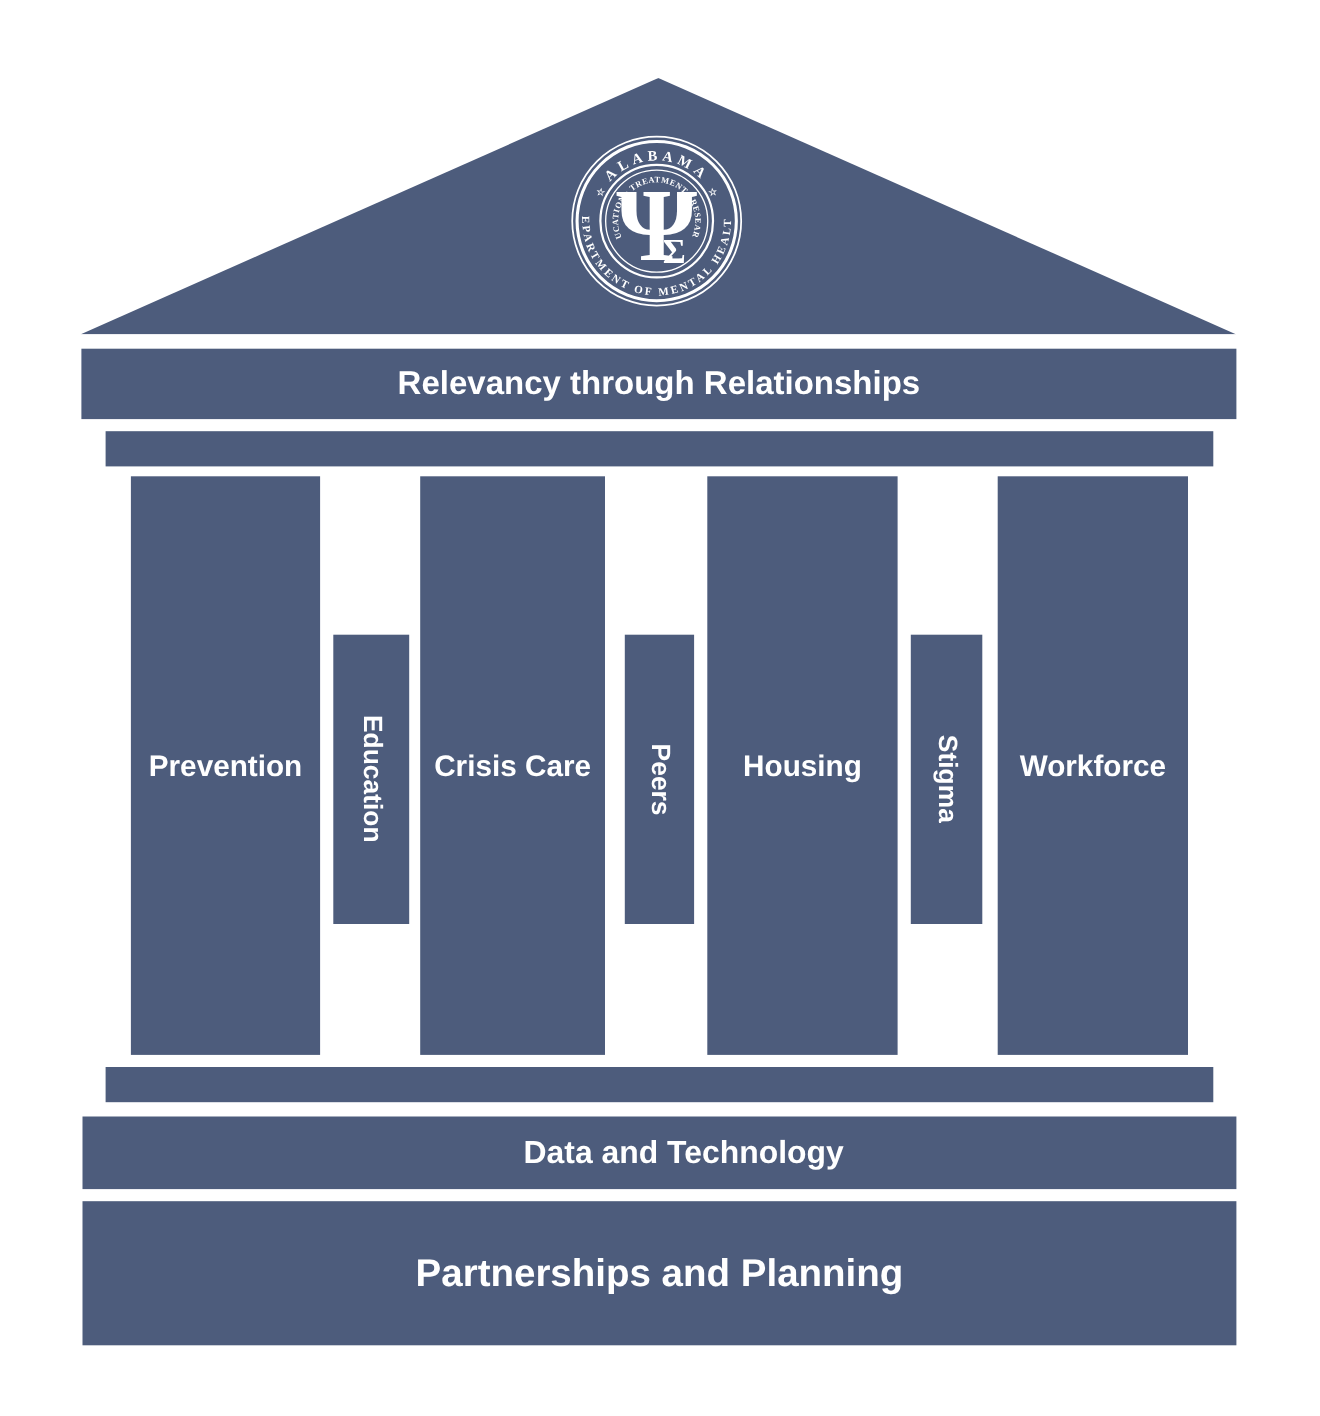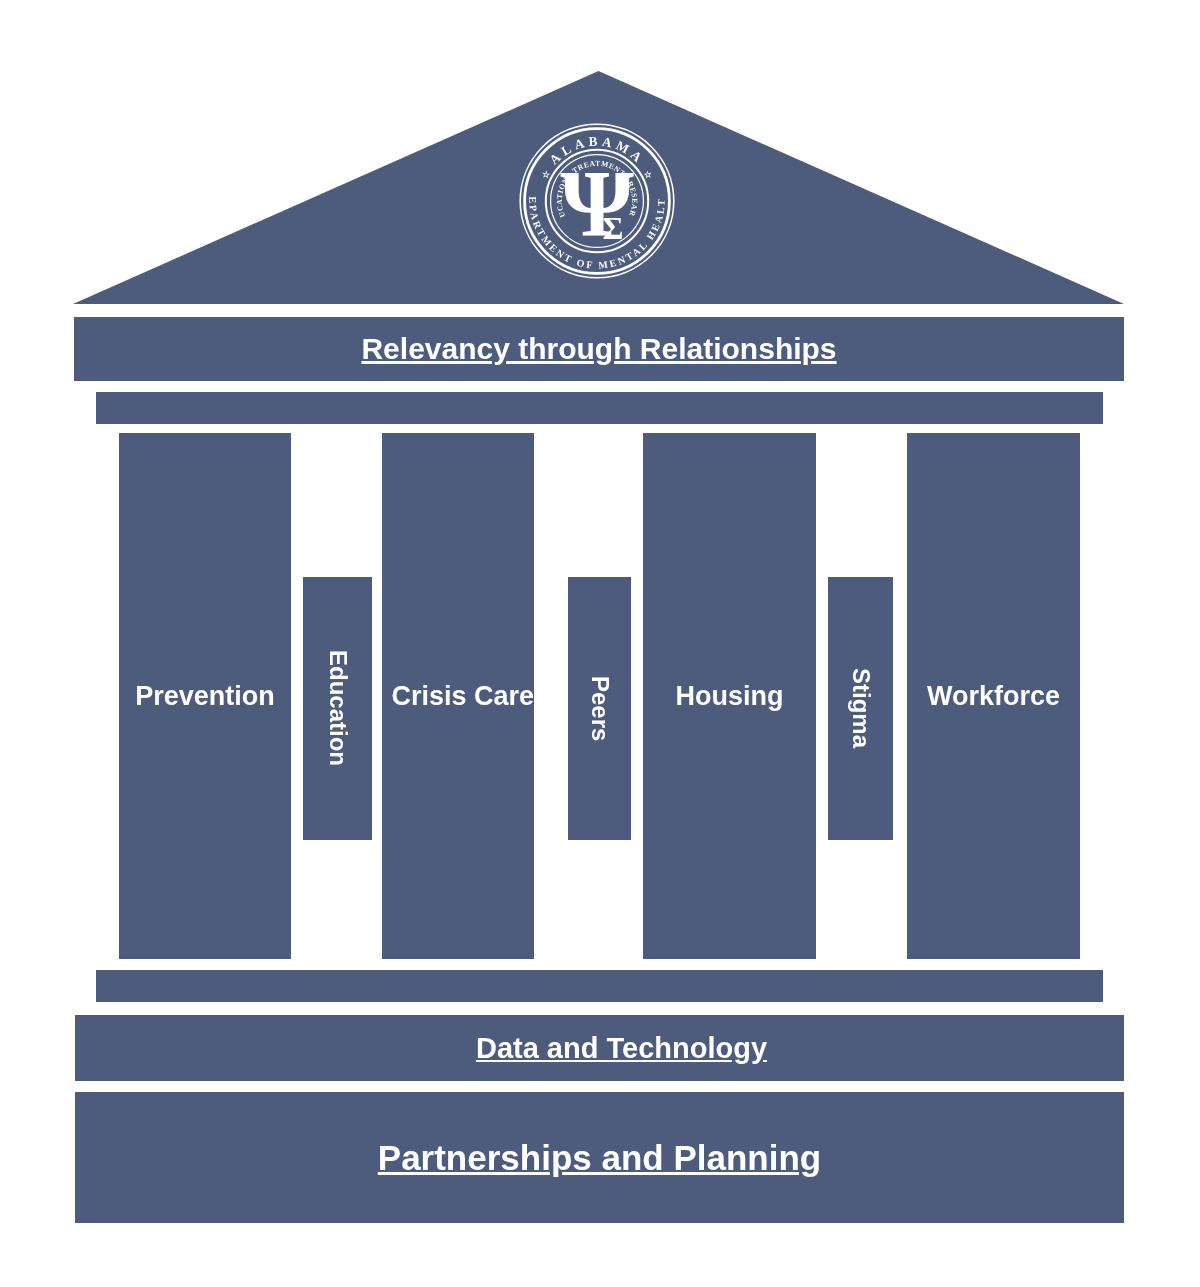--- a/index.html
+++ b/index.html
@@ -40,21 +40,20 @@
   .seal-top-arc{ font-size:16.5px; letter-spacing:5px; }
   .seal-bottom-arc{ font-size:12.5px; letter-spacing:3px; }
   .seal-inner-arc{ font-size:9.5px; letter-spacing:0.6px; }
   .seal-star{ font-size:11px; font-weight:normal; }
   .seal-psi{ font-size:118px; font-family:"DejaVu Serif", serif; }
   .seal-sigma{ font-size:40px; font-family:"DejaVu Serif", serif; }
   
   .beam, .bar, .base{
     position:absolute;
     background:var(--blue);
-    text-decoration:underline;
   }
   .beam, .base{
     display:flex; align-items:center; justify-content:center;
     color:var(--white); font-weight:bold;
   }
   .beam-top{ left:74px; top:317px; width:1050px; height:64px; font-size:30px; }
   .bar-top{ left:96px; top:392px; width:1007px; height:32px; }
   .bar-bottom{ left:96px; top:970px; width:1007px; height:32px; }
   .beam-data{ left:75px; top:1015px; width:1049px; height:66px; font-size:29px;padding-left:44px; }
   .base{ left:75px; top:1092px; width:1049px; height:131px; font-size:35px; }
@@ -66,21 +65,21 @@
     font-weight:bold;
     display:flex; align-items:center; justify-content:center;
   }
   .col-wide{ top:433px; height:526px; font-size:27px; }
   .col-narrow{
     top:577px; height:263px; font-size:24px;
     writing-mode:vertical-rl; text-orientation:mixed;
   }
   .col-1{ left:119px;  width:172px; }
   .col-2{ left:303px;  width:69px;  }
-  .col-3{ left:382px;  width:152px;justify-content:flex-end; }
+  .col-3{ left:382px;  width:168px; }
   .col-4{ left:568px;  width:63px;  }
   .col-5{ left:643px;  width:173px; }
   .col-6{ left:828px;  width:65px;  }
   .col-7{ left:907px;  width:173px; }
 </style>
 </head>
 <body>
 
 <div class="canvas">
 

